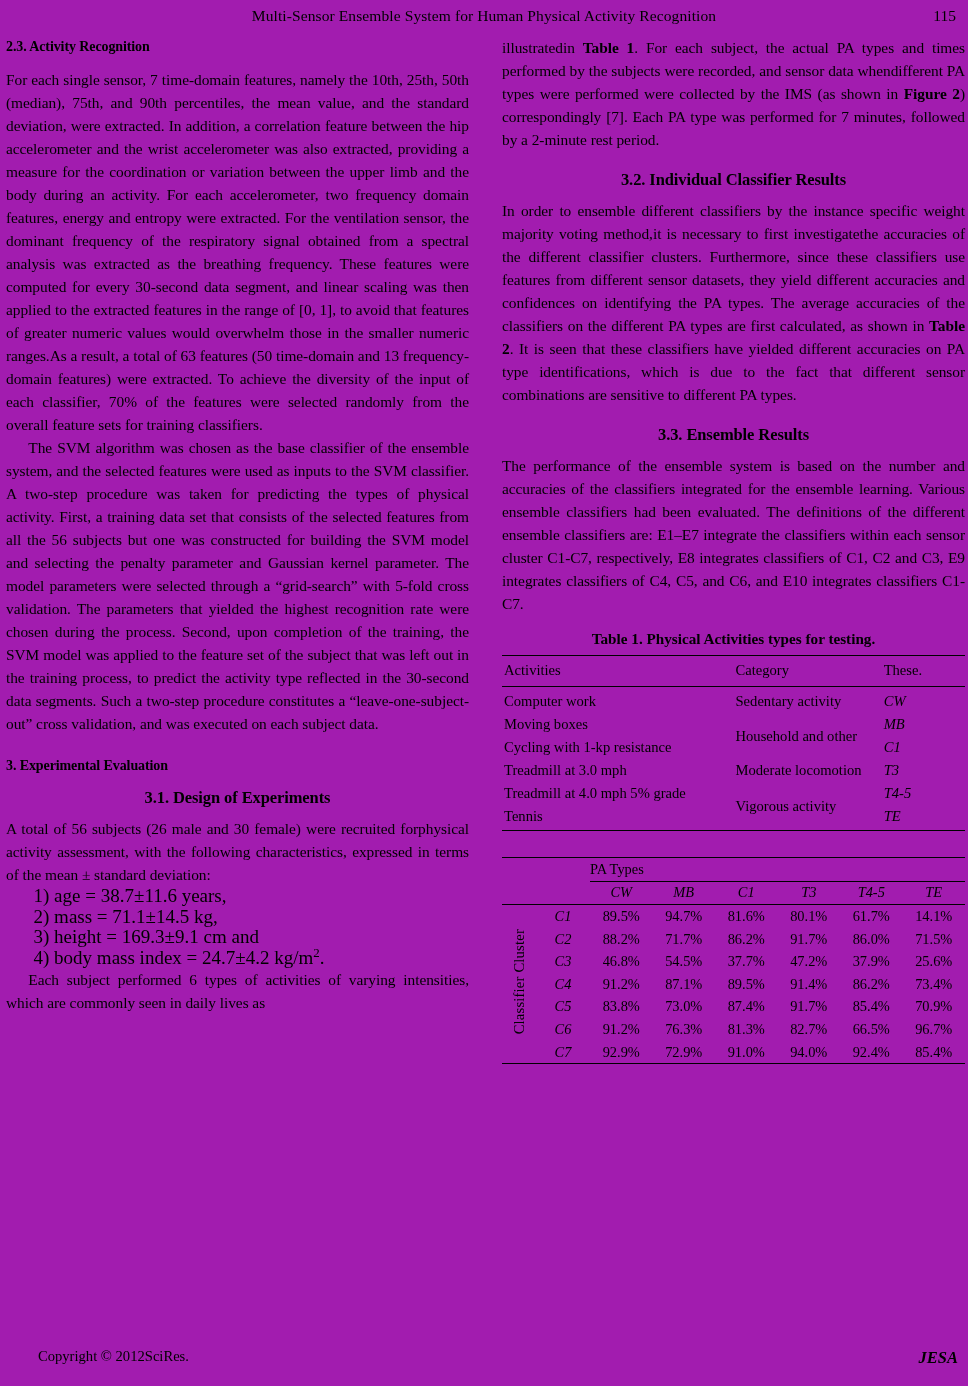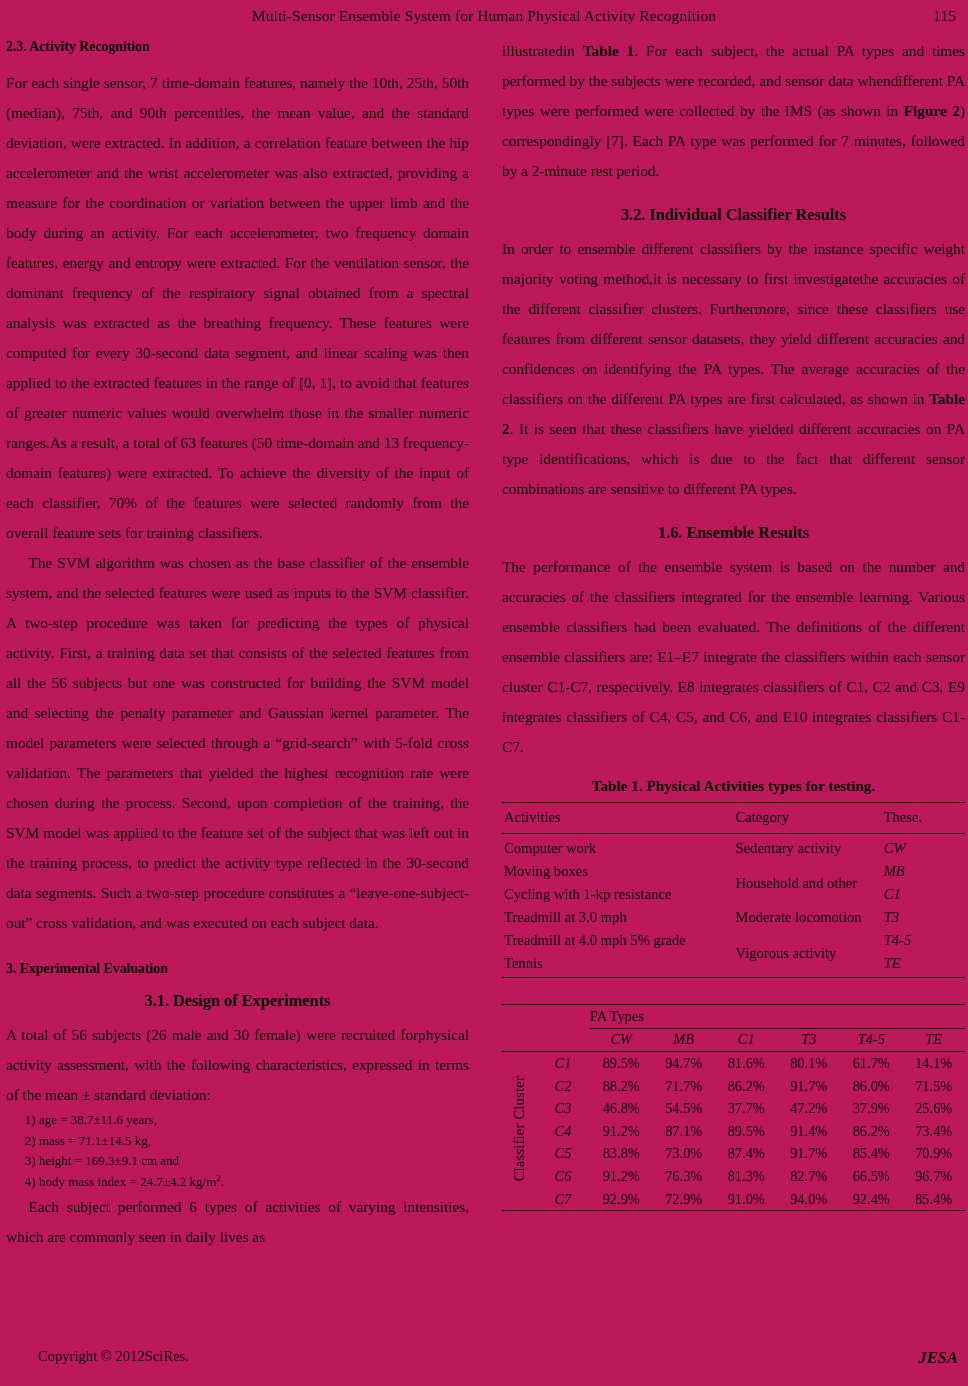--- a/index.html
+++ b/index.html
@@ -5,21 +5,21 @@
 <style>
   html, body {
     margin: 0;
     padding: 0;
     background: #ffffff;
   }
   .page {
     position: relative;
     width: 968px;
     height: 1386px;
-    background: #be185d;
+    background: #a21caf;
     font-family: "Liberation Serif", "DejaVu Serif", serif;
     color: #000000;
     box-sizing: border-box;
     overflow: hidden;
   }
 
   
   .running-head {
     position: absolute;
     top: 6px;
@@ -72,32 +72,32 @@
     margin: 0 0 9px 0;
     line-height: 21px;
     letter-spacing: -0.1px;
     text-align: center;
   }
   h2.sec.spaced { margin-top: 20px; }
   h3.sub.spaced { margin-top: 18px; }
 
   p.body {
     font-size: 15.4px;
-    line-height: 30px;
+    line-height: 23px;
     margin: 0 0 0 0;
     text-align: justify;
     text-justify: inter-word;
     hyphens: manual;
     letter-spacing: -0.05px;
   }
   p.body.indent { text-indent: 1.45em; }
   p.body + p.body { margin-top: 0; }
 
   .listline {
-    font-size: 13px;
+    font-size: 19px;
     line-height: 20.55px;
     margin: 0;
     padding-left: 1.45em;
     text-align: left;
   }
   sup { font-size: 0.68em; vertical-align: super; line-height: 0; }
 
   
   .tbl-caption {
     font-size: 15.2px;
@@ -226,21 +226,21 @@
     </div>
 
     <div class="col col-right">
 
       <p class="body"><span>illustratedin </span><b>Table 1</b><span>. For each subject, the actual PA types and times performed by the subjects were recorded, and sensor data whendifferent PA types were performed were collected by the IMS (as shown in </span><b>Figure 2</b><span>) correspondingly [7]. Each PA type was performed for 7 minutes, followed by a 2-minute rest period.</span></p>
 
       <h3 class="sub spaced">3.2. Individual Classifier Results</h3>
 
       <p class="body"><span>In order to ensemble different classifiers by the instance specific weight majority voting method,it is necessary to first investigatethe accuracies of the different classifier clusters. Furthermore, since these classifiers use features from different sensor datasets, they yield different accuracies and confidences on identifying the PA types. The average accuracies of the classifiers on the different PA types are first calculated, as shown in </span><b>Table 2</b><span>. It is seen that these classifiers have yielded different accuracies on PA type identifications, which is due to the fact that different sensor combinations are sensitive to different PA types.</span></p>
 
-      <h3 class="sub spaced">1.6. Ensemble Results</h3>
+      <h3 class="sub spaced">3.3. Ensemble Results</h3>
 
       <p class="body">The performance of the ensemble system is based on the number and accuracies of the classifiers integrated for the ensemble learning. Various ensemble classifiers had been evaluated. The definitions of the different ensemble classifiers are: E1–E7 integrate the classifiers within each sensor cluster C1-C7, respectively, E8 integrates classifiers of C1, C2 and C3, E9 integrates classifiers of C4, C5, and C6, and E10 integrates classifiers C1-C7.</p>
 
       <div id="table1-wrap">
         <div class="tbl-caption">Table 1. Physical Activities types for testing.</div>
         <table id="table1" class="paper-table">
           <colgroup>
             <col class="c-act">
               <col class="c-cat">
               <col class="c-abb">

